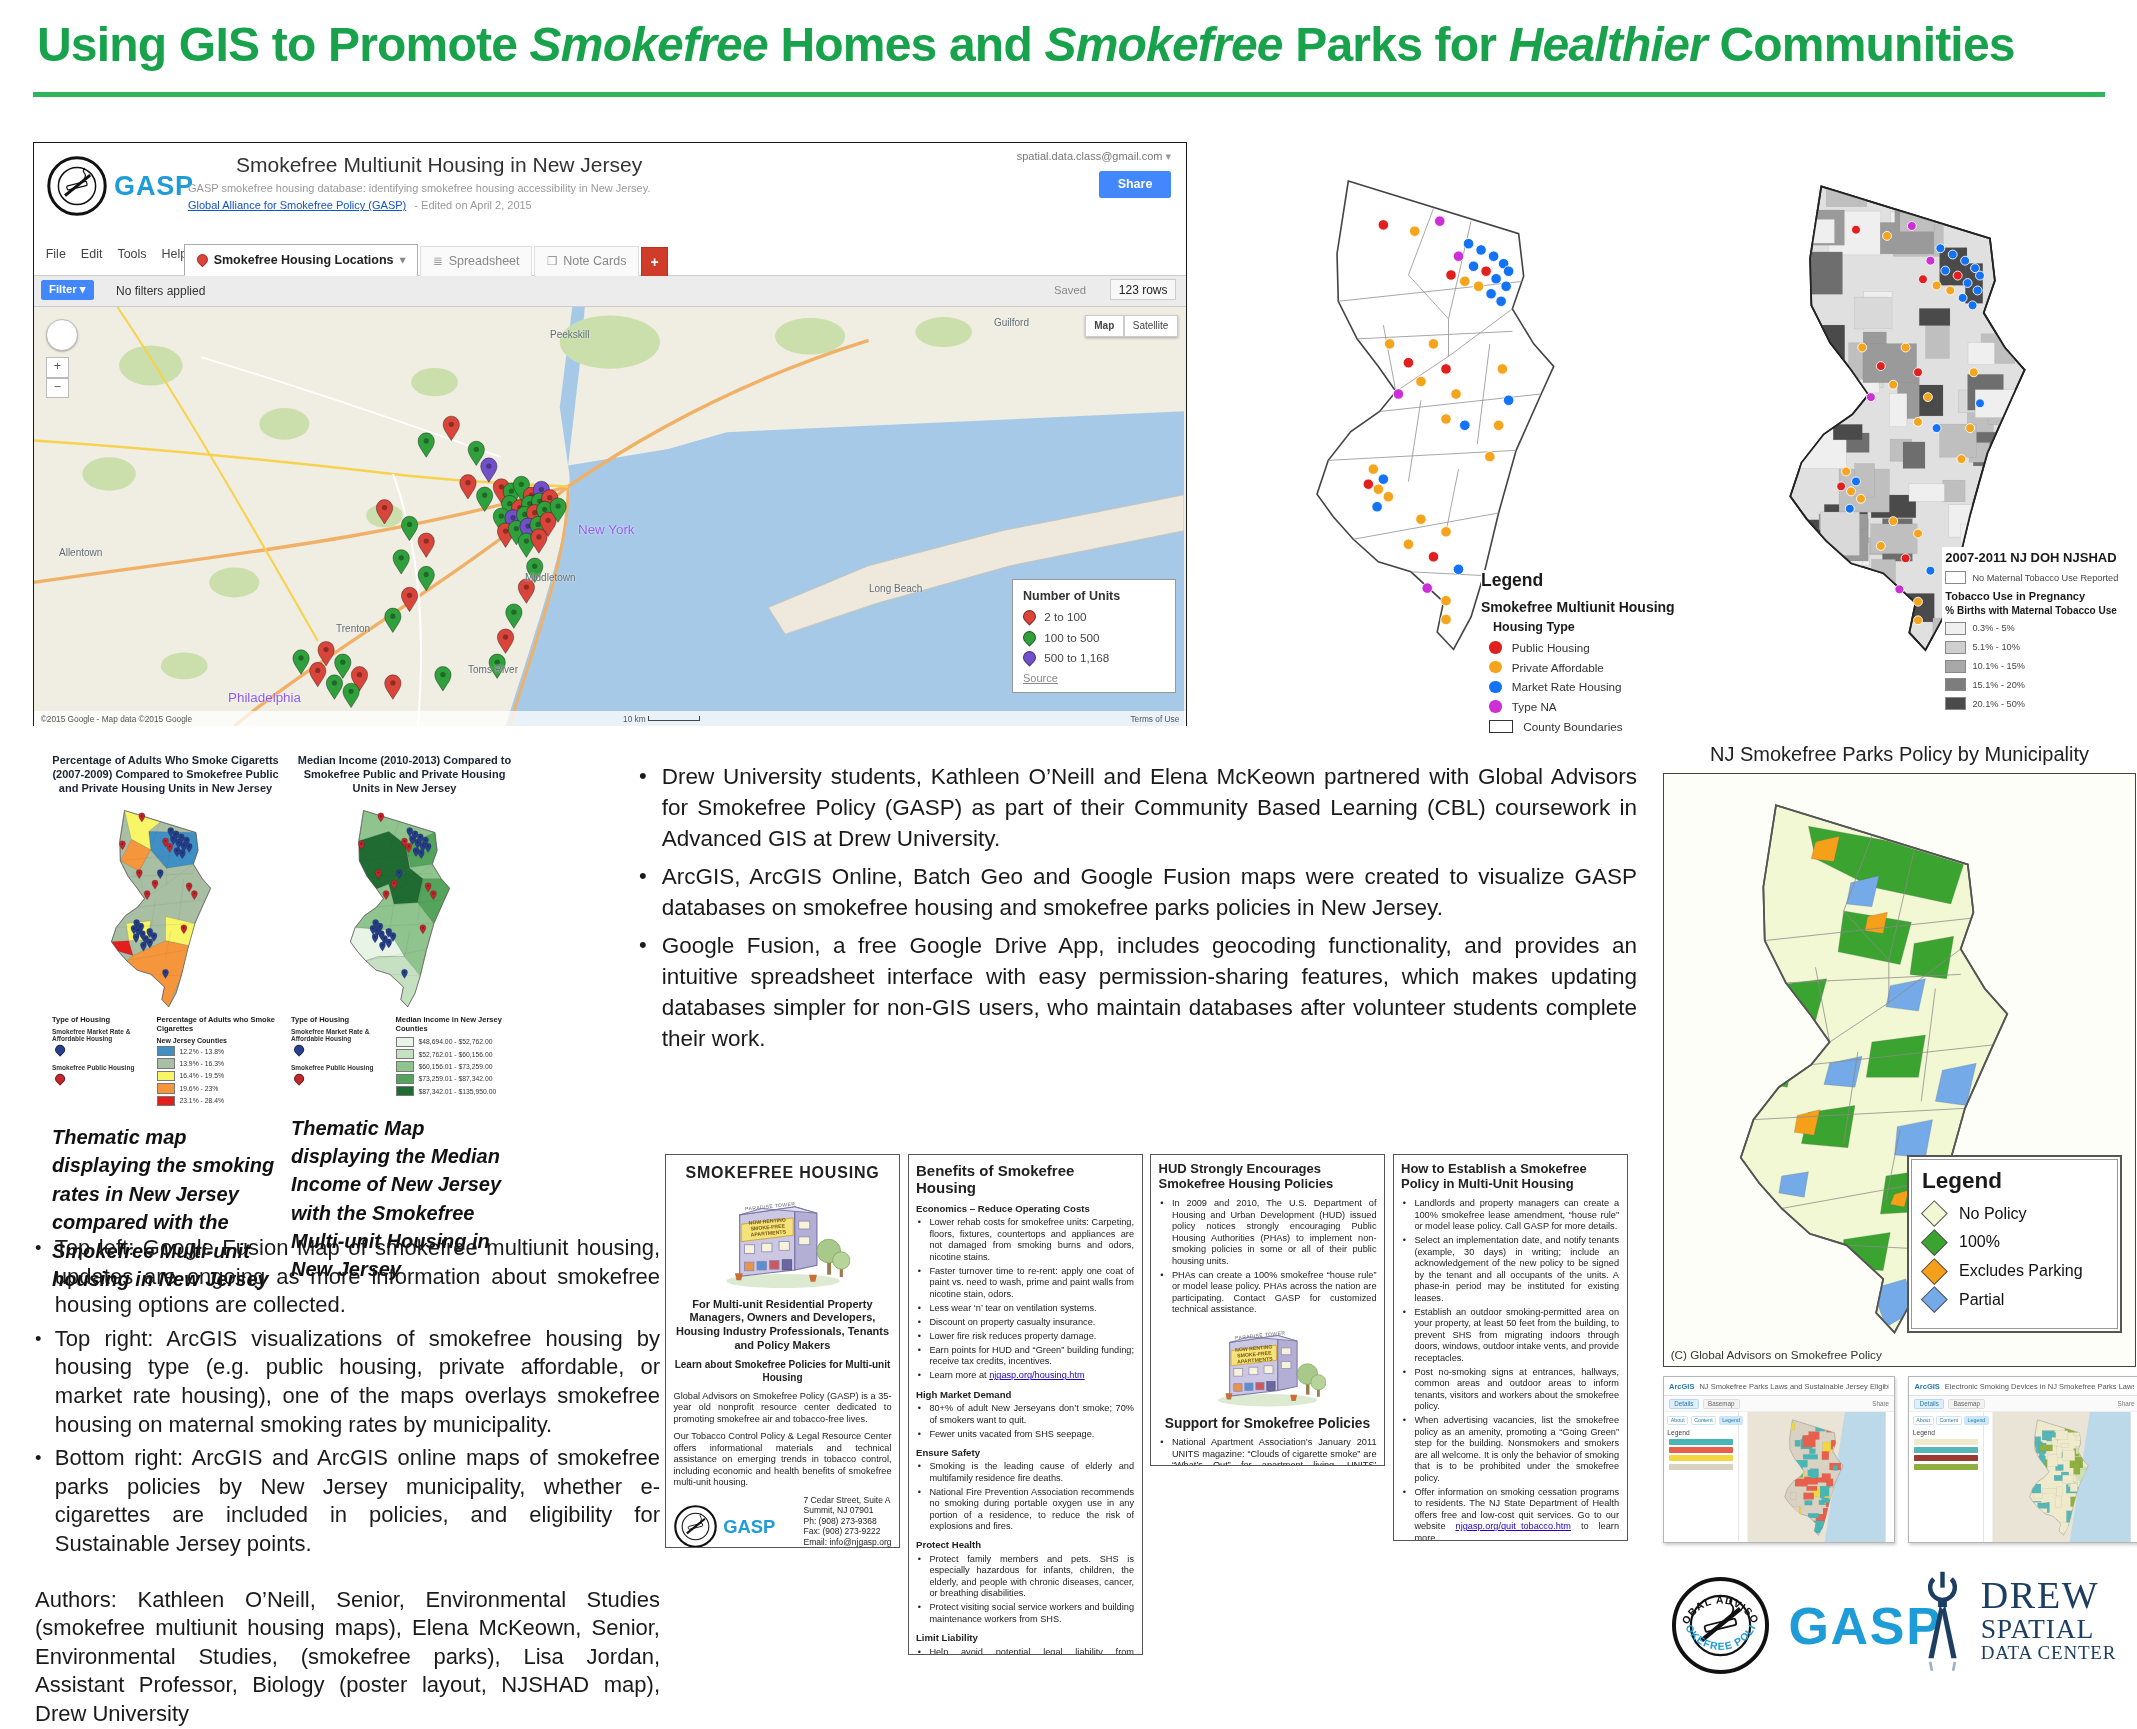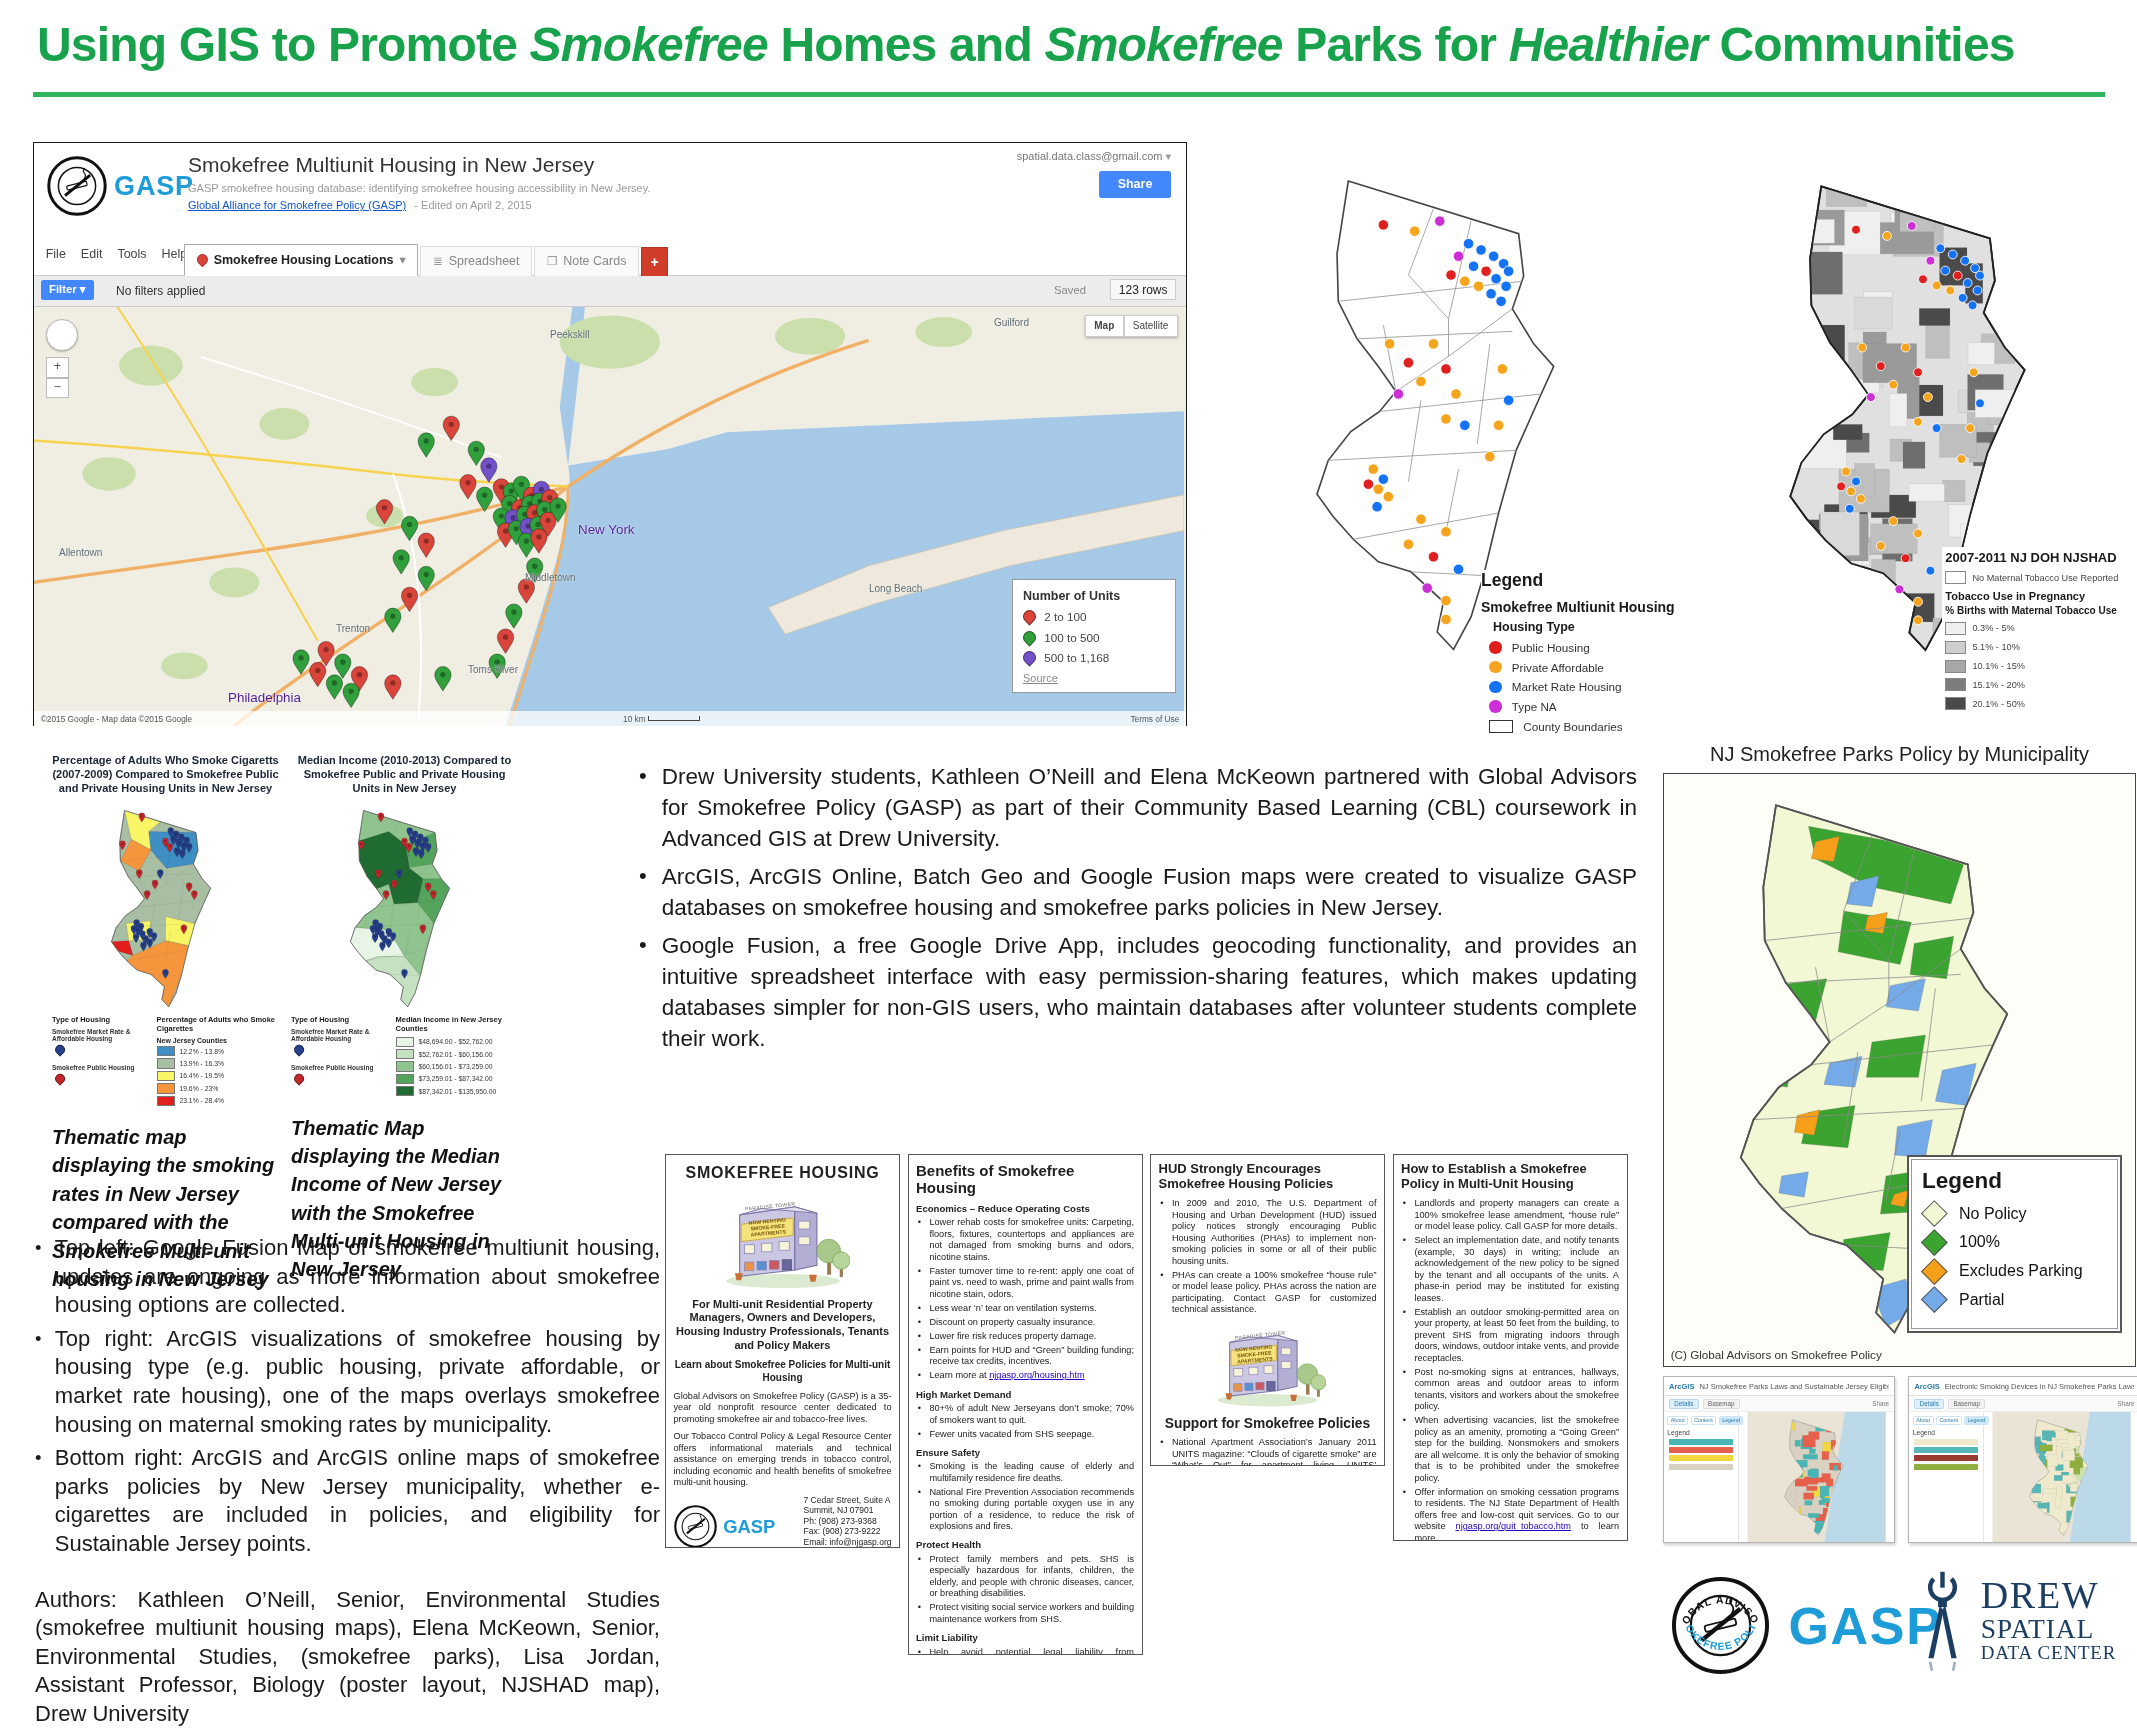--- a/index.html
+++ b/index.html
@@ -12,21 +12,21 @@
     white-space:nowrap;letter-spacing:-0.8px;}
   #title-rule{left:33px;top:92px;width:2072px;height:5px;background:#2fb45b;}
 
   
   #fusion{left:33px;top:142px;width:1154px;height:584px;border:1.7px solid #1a1a1a;background:#fff;box-sizing:border-box;}
   .fw-top{position:relative;height:94px;background:#fff;}
   .fw-logo{position:absolute;left:13.4px;top:13.4px;display:flex;align-items:center;gap:6.7px;}
   .fw-logo svg{width:60px;height:60px;}
   .fw-logo-name{font-size:27px;font-weight:bold;color:#1e9cd7;letter-spacing:0.8px;}
   .fw-titleblock{position:absolute;left:154px;top:10px;}
-  .fw-doc-title{font-size:21px;color:#333;}
+  .fw-doc-title{font-size:21px;color:#333;margin-left:48px;}
   .fw-doc-sub{font-size:11px;color:#999;margin-top:5px;}
   .fw-doc-linkrow{font-size:11px;margin-top:5px;}
   .fw-doc-link{color:#15c;text-decoration:underline;cursor:pointer;}
   .fw-doc-edited{color:#999;margin-left:5px;}
   .fw-account{position:absolute;right:15px;top:6.7px;font-size:11px;color:#777;}
   .fw-account::after{content:" ▾";color:#999;}
   .fw-share{position:absolute;right:15px;top:28px;width:72px;height:27px;background:#4387fd;color:#fff;
     font-size:12.5px;text-align:center;line-height:27px;border-radius:2.5px;font-weight:bold;}
   .fw-menubar{position:relative;height:38px;border-bottom:0.8px solid #ccc;}
   .fw-menu{position:absolute;left:11.7px;top:10px;display:flex;gap:15px;font-size:12.5px;color:#444;}
@@ -41,21 +41,21 @@
   .fw-filter-btn{position:absolute;left:6.7px;top:4.2px;background:#4387fd;color:#fff;font-size:11.3px;
     padding:3.3px 8.3px;border-radius:2.5px;font-weight:bold;}
   .fw-filter-btn::after{content:" ▾";}
   .fw-filter-status{position:absolute;left:82px;top:7.5px;font-size:12px;color:#333;}
   .fw-saved{position:absolute;right:100px;top:7.5px;font-size:11.3px;color:#888;}
   .fw-rows{position:absolute;right:10px;top:3.3px;font-size:12px;color:#222;background:#f8f8f8;
     border:0.8px solid #ccc;padding:2.5px 7.5px;}
   .fw-map{position:relative;height:419px;overflow:hidden;background:#f0ede3;}
   .fw-map svg{display:block;}
   .map-label{position:absolute;font-size:10px;color:#5f6c72;text-shadow:0 0 1.7px #fff;}
-  .map-label.big{font-size:13.4px;color:#4c1d95;}
+  .map-label.big{font-size:13.4px;color:#8b5cf6;}
   .fm-legend{position:absolute;right:10px;bottom:33px;width:164px;background:#fff;border:0.8px solid #999;
     padding:8.3px 10px;box-sizing:border-box;}
   .fm-legend-title{font-size:12.5px;font-weight:bold;color:#333;margin-bottom:6.7px;}
   .fm-legend-row{display:flex;align-items:center;gap:8.3px;margin:7.5px 0;font-size:11.7px;color:#444;}
   .teardrop{width:11px;height:11px;border-radius:50% 50% 50% 0;transform:rotate(-45deg);
     display:inline-block;border:0.8px solid rgba(0,0,0,.45);flex:0 0 auto;}
   .fm-source{font-size:11px;color:#888;text-decoration:underline;margin-top:6.7px;}
   .fm-ctrl{position:absolute;right:8.3px;top:8.3px;display:flex;box-shadow:0 0.8px 2.5px rgba(0,0,0,.3);}
   .fm-ctrl div{background:#fff;font-size:10px;padding:4.2px 8.3px;border:0.8px solid #ccc;color:#444;}
   .fm-ctrl div:first-child{font-weight:bold;}

